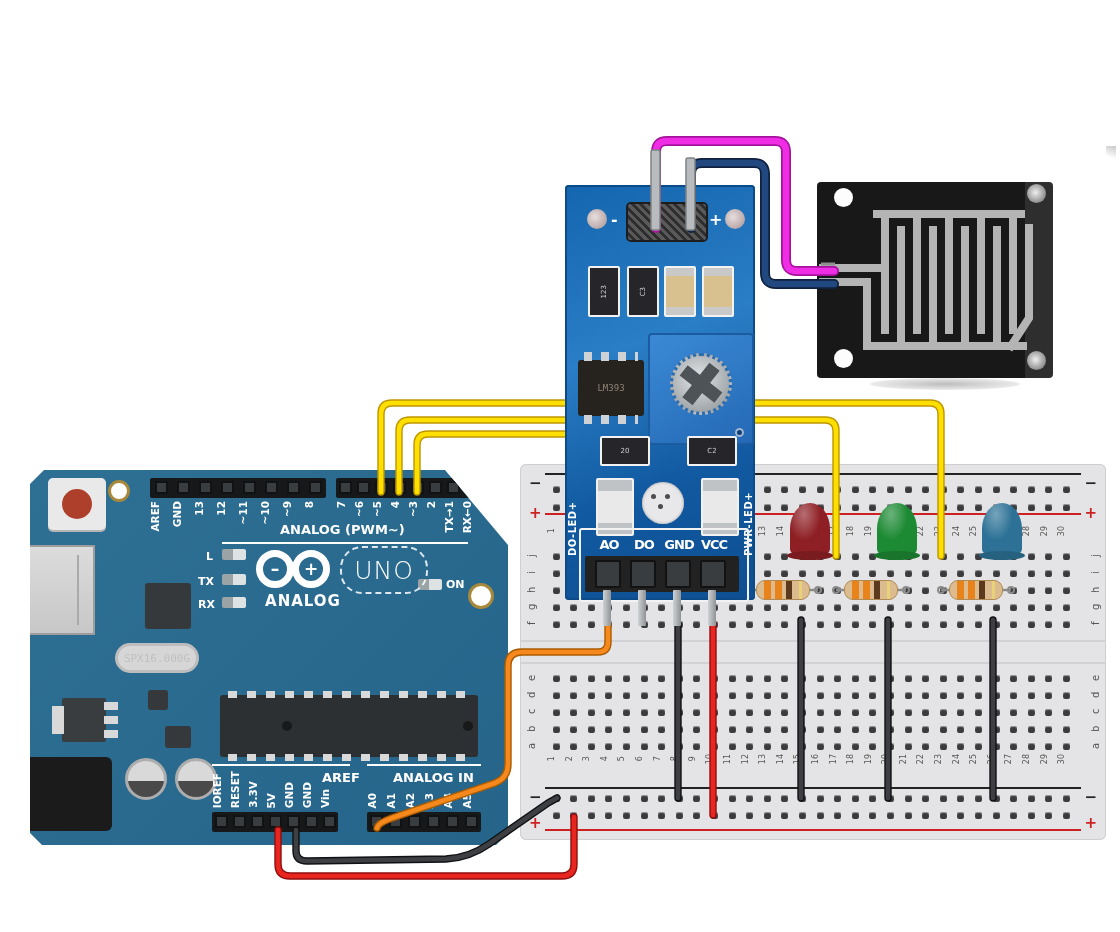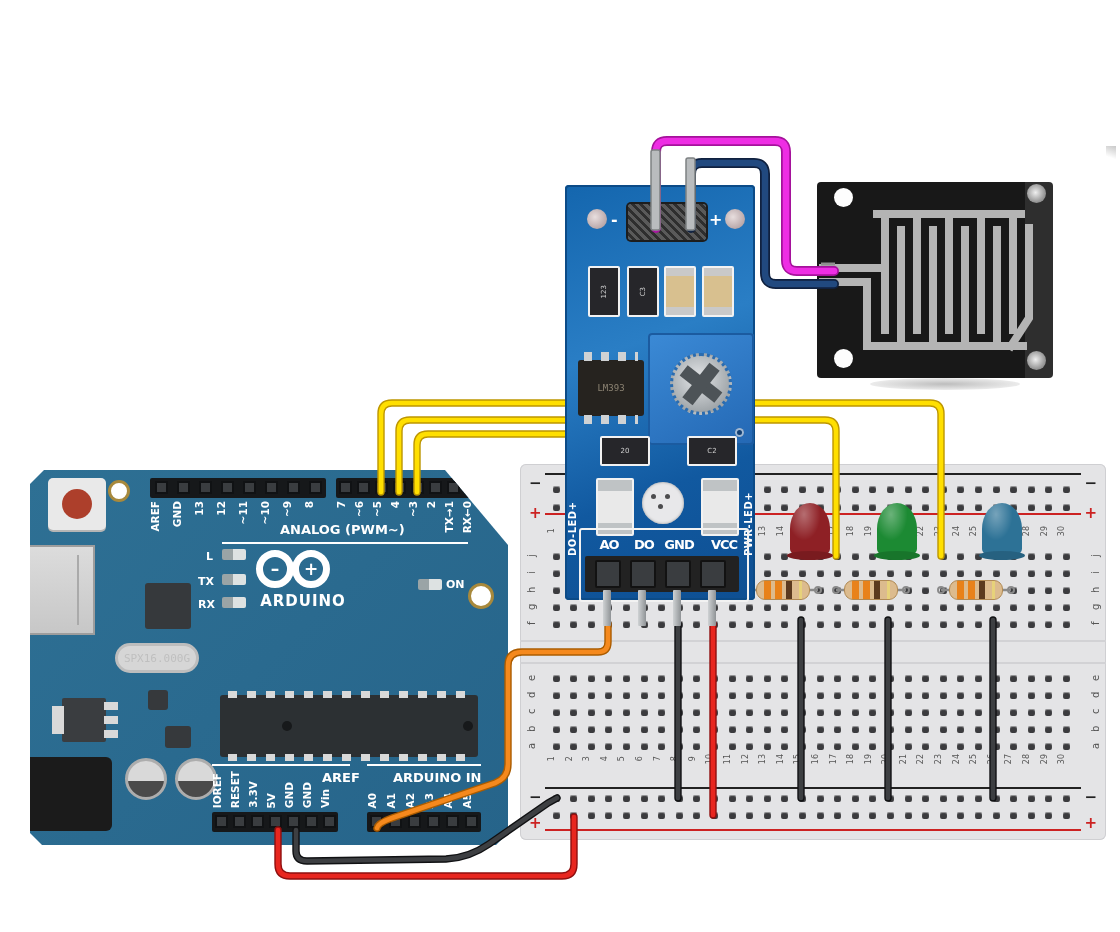--- a/index.html
+++ b/index.html
@@ -213,41 +213,42 @@
         <span class="vtext" style="width: 19px; display: flex; justify-content: center;">A2</span>
         <span class="vtext" style="width: 19px; display: flex; justify-content: center;">A3</span>
         <span class="vtext" style="width: 19px; display: flex; justify-content: center;">A4</span>
         <span class="vtext" style="width: 19px; display: flex; justify-content: center;">A5</span>
       </div>
 
     <div class="abs seclabel" style="left:250px;top:52px">ANALOG (PWM~)</div>
     <div class="abs secline" style="left:192px;top:72px;width:246px"></div>
     <div class="abs seclabel" style="left:292px;top:300px">AREF</div>
     <div class="abs secline" style="left:182px;top:294px;width:138px"></div>
-    <div class="abs seclabel" style="left:363px;top:300px">ARDUINO IN</div>
+    <div class="abs seclabel" style="left:363px;top:300px">ANALOG IN</div>
     <div class="abs secline" style="left:337px;top:294px;width:114px"></div>
 
     <div class="abs ledlbl" style="left:176px;top:80px">L</div>
     <div class="abs ledbar" style="left:192px;top:79px;width:24px;height:11px"></div>
     <div class="abs ledlbl" style="left:168px;top:105px">TX</div>
     <div class="abs ledbar" style="left:192px;top:104px;width:24px;height:11px"></div>
     <div class="abs ledlbl" style="left:168px;top:128px">RX</div>
     <div class="abs ledbar" style="left:192px;top:127px;width:24px;height:11px"></div>
     <div class="abs ledbar" style="left:388px;top:109px;width:24px;height:11px"></div>
     <div class="abs ledlbl" style="left:416px;top:108px">ON</div>
 
     <div id="logo" class="abs">
       <span class="ring" style="left:8px">
           <span>–</span>
         </span>
       <span class="ring" style="left:44px">
           <span>+</span>
         </span>
     </div>
-    <div id="arduino-name" class="abs">ARDUINO</div>
+    <div id="arduino-name" class="abs">ANALOG</div>
+    <div id="uno-badge" class="abs">UNO</div>
   </div>
 
   <div id="breadboard" class="abs">
     <div class="bbline" style="left:25px;top:9px;width:536px;background:var(--rail-black,#222)"></div>
     <div class="bbline" style="left:25px;top:49px;width:536px;background:var(--rail-red,#c22)"></div>
     <div class="bbline" style="left:25px;top:323px;width:536px;background:var(--rail-black,#222)"></div>
     <div class="bbline" style="left:25px;top:365px;width:536px;background:var(--rail-red,#c22)"></div>
     <div class="bbgap abs" style="top:176px"></div>
     <div class="bbgap abs" style="top:198px"></div>
 
@@ -888,21 +889,21 @@
     <span class="vtext vledlbl abs" style="left:4px;top:304px;height:104px">DO-LED+</span>
     <span class="vtext vledlbl abs" style="left:180px;top:304px;height:104px">PWR-LED+</span>
     <div class="sideled abs" style="left:33px;top:330px;width:34px;height:54px"></div>
     <div class="sideled abs" style="left:138px;top:330px;width:34px;height:54px"></div>
     <div class="bighole abs"></div>
 
     <div class="pinarea abs">
       <span class="pinlbl" style="left:28px">AO</span>
       <span class="pinlbl" style="left:63px">DO</span>
       <span class="pinlbl" style="left:98px">GND</span>
-      <span class="pinlbl" style="left:143px">VCC</span>
+      <span class="pinlbl" style="left:133px">VCC</span>
       <div class="bhdr">
         <i style="left:10px"></i>
           <i style="left:45px"></i>
           <i style="left:80px"></i>
           <i style="left:115px"></i>
       </div>
     </div>
     <div class="dpin abs" style="left:40px;top:442px"></div>
     <div class="dpin abs" style="left:75px;top:442px"></div>
     <div class="dpin abs" style="left:110px;top:442px"></div>

